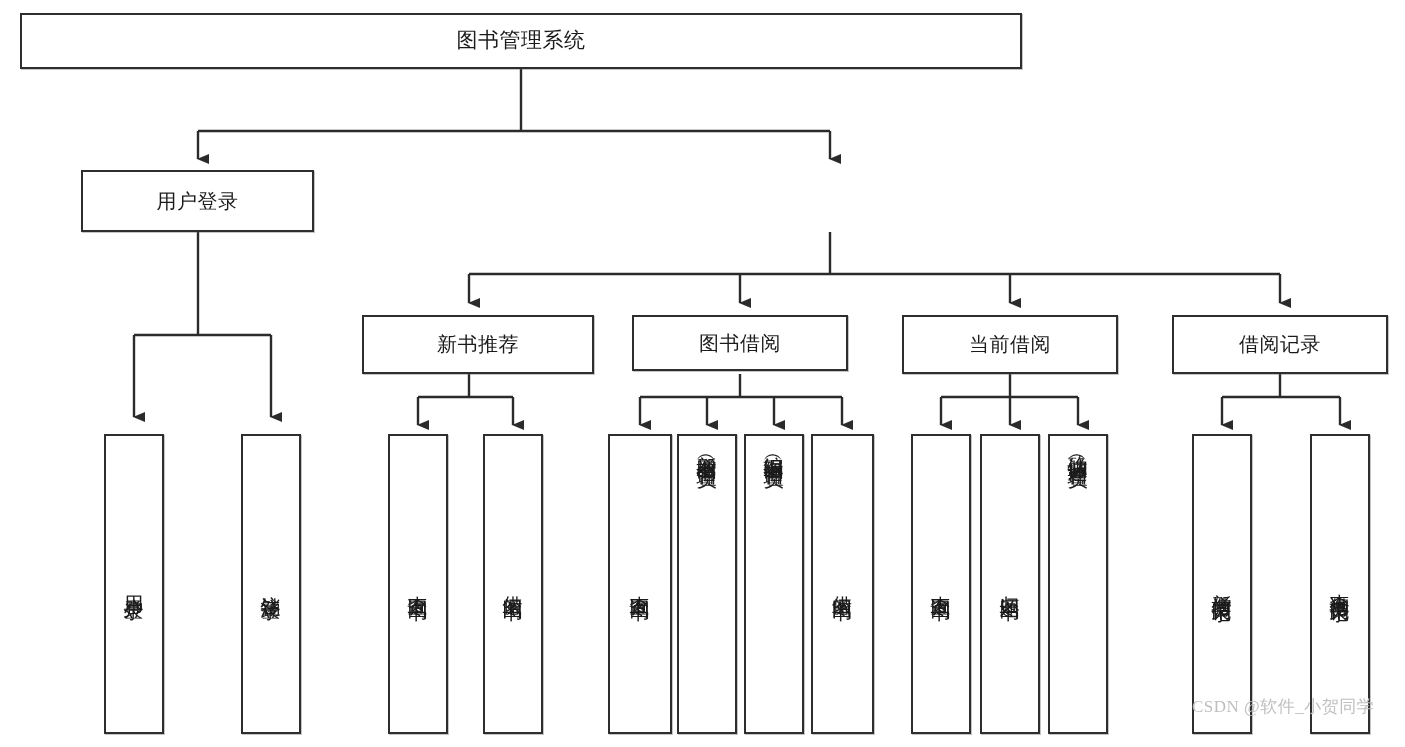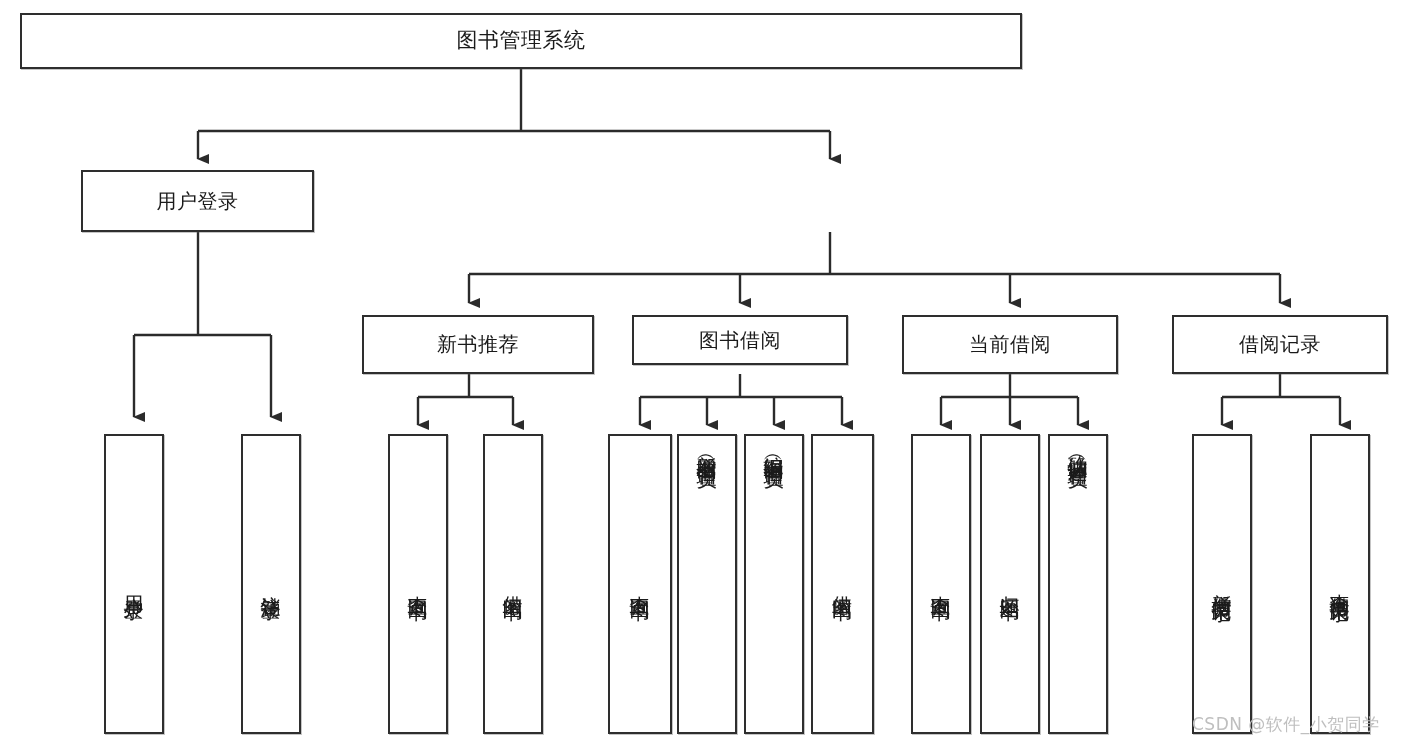--- a/index.html
+++ b/index.html
@@ -13,20 +13,21 @@
     position: relative;
     overflow: hidden;
     font-family: "DejaVu Sans", "Liberation Sans", sans-serif;
   }
   #diagram-root {
     position: absolute;
     left: 0;
     top: 0;
     width: 1405px;
     height: 747px;
+    font-family: Liberation Serif, serif;
   }
   svg.connectors {
     position: absolute;
     left: 0;
     top: 0;
     width: 1405px;
     height: 747px;
     pointer-events: none;
   }
   .node {
@@ -130,21 +131,21 @@
     <span class="label">图书管理系统</span>
   </div>
 
   <div class="node node-l2" style="left:81px; top:170px; width:233px; height:62px;">
     <span class="label">用户登录</span>
   </div>
 
   <div class="node node-l3" style="left:362px; top:315px; width:232px; height:59px;">
     <span class="label">新书推荐</span>
   </div>
-  <div class="node node-l3" style="left:632px; top:315px; width:216px; height:50px;">
+  <div class="node node-l3" style="left:632px; top:315px; width:216px; height:56px;">
     <span class="label">图书借阅</span>
   </div>
   <div class="node node-l3" style="left:902px; top:315px; width:216px; height:59px;">
     <span class="label">当前借阅</span>
   </div>
   <div class="node node-l3" style="left:1172px; top:315px; width:216px; height:59px;">
     <span class="label">借阅记录</span>
   </div>
 
   <div class="node node-leaf" style="left:104px; top:434px; width:60px; height:300px;">
@@ -184,15 +185,15 @@
     <span class="label">确认归还（管理员）</span>
   </div>
 
   <div class="node node-leaf" style="left:1192px; top:434px; width:60px; height:300px;">
     <span class="label">新增借阅记录</span>
   </div>
   <div class="node node-leaf" style="left:1310px; top:434px; width:60px; height:300px;">
     <span class="label">查询借阅记录</span>
   </div>
 
-  <div class="watermark" style="left:1192px; top:713px;">CSDN @软件_小贺同学</div>
+  <div class="watermark" style="left:1192px; top:695px;">CSDN @软件_小贺同学</div>
 
 </div>
 
 </body></html>

